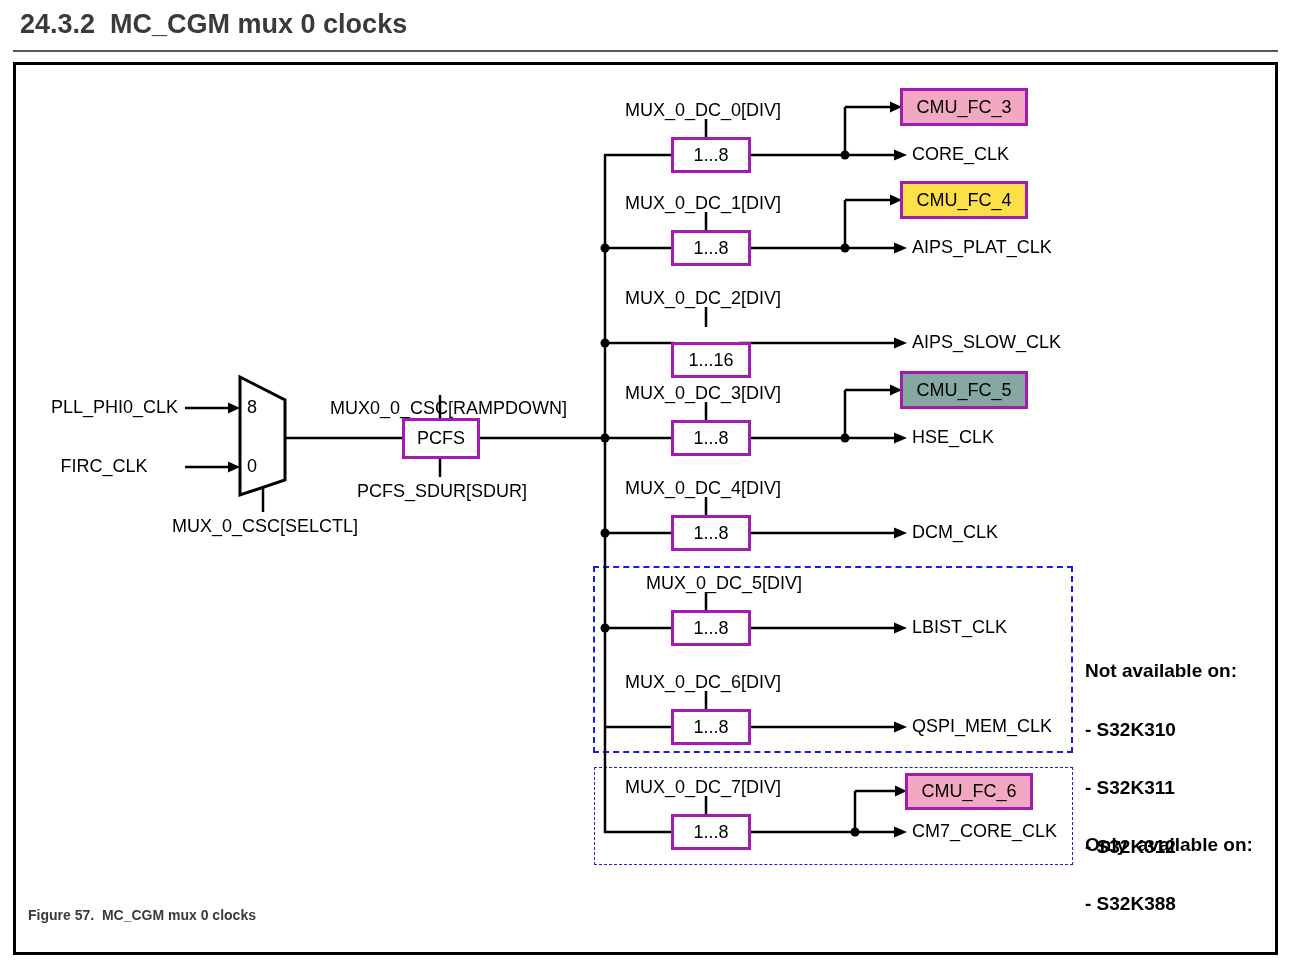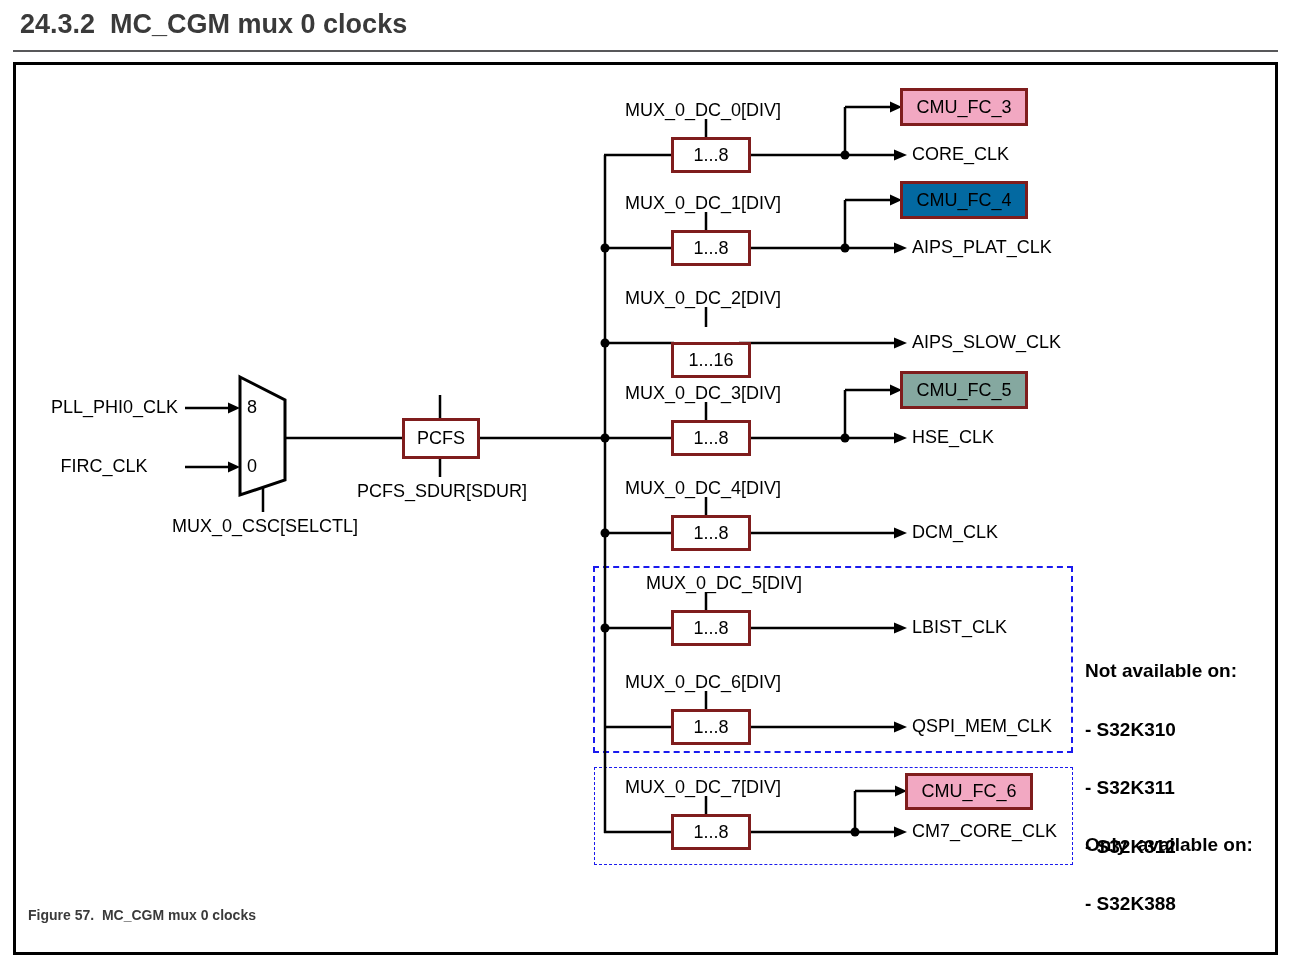--- a/index.html
+++ b/index.html
@@ -4,21 +4,21 @@
 <style>
   html,body{margin:0;padding:0;background:#fff;}
   body{width:1291px;height:963px;position:relative;font-family:"Liberation Sans",sans-serif;color:#000;overflow:hidden;}
   .lbl{position:absolute;font-size:18px;line-height:21px;white-space:pre;color:#000;}
   .ctr{text-align:center;}
   .rgt{text-align:right;}
   .title{position:absolute;left:20px;top:9px;font-size:27px;font-weight:bold;color:#3a3a3a;white-space:pre;}
   .title-rule{position:absolute;left:13px;top:50px;width:1265px;height:2px;background:#58585a;}
   .frame{position:absolute;left:13px;top:62px;width:1265px;height:893px;border:3px solid #000;box-sizing:border-box;background:transparent;}
   .caption{position:absolute;left:28px;top:907px;font-size:14px;font-weight:bold;color:#3a3a3a;white-space:pre;}
-  .box{position:absolute;border:3px solid #7f1d1d;background:#fff;box-sizing:border-box;text-align:center;font-size:18px;white-space:pre;}
+  .box{position:absolute;border:3px solid #a21caf;background:#fff;box-sizing:border-box;text-align:center;font-size:18px;white-space:pre;}
   .divbox{width:80px;height:36px;line-height:30px;left:671px;}
   .pcfsbox{left:402px;top:418px;width:78px;height:41px;line-height:35px;}
   .cmubox{width:128px;height:38px;line-height:32px;left:900px;}
   .groupbox{position:absolute;box-sizing:border-box;border:2px dashed #1a1aee;background:transparent;}
   .notes{position:absolute;font-size:19px;font-weight:bold;line-height:19.5px;white-space:pre;color:#000;}
   svg{position:absolute;left:0;top:0;}
 </style>
 </head>
 <body>
 
@@ -115,33 +115,34 @@
   </g>
 </svg>
 
 <div class="lbl rgt" style="left:30px;top:397px;width:148px;">PLL_PHI0_CLK</div>
 <div class="lbl rgt" style="left:30px;top:456px;width:148px;text-align:center;">FIRC_CLK</div>
 <div class="lbl" style="left:247px;top:397px;">8</div>
 <div class="lbl" style="left:247px;top:456px;">0</div>
 <div class="lbl ctr" style="left:165px;top:516px;width:200px;">MUX_0_CSC[SELCTL]</div>
 
 <div class="lbl" style="left:330px;top:341px;line-height:27px;">
+  <div>MUX0_0_CSC[RAMPDOWN]</div>
 </div>
 <div class="box pcfsbox">PCFS</div>
 <div class="lbl ctr" style="left:342px;top:481px;width:200px;">PCFS_SDUR[SDUR]</div>
 
 <div class="lbl" style="left:625px;top:100px;">MUX_0_DC_0[DIV]</div>
 <div class="box divbox" style="top:137px;">1...8</div>
 <div class="lbl" style="left:912px;top:144px;">CORE_CLK</div>
 <div class="box cmubox" style="top: 88px; background-color: rgb(242, 168, 194);">CMU_FC_3</div>
 
 <div class="lbl" style="left:625px;top:193px;">MUX_0_DC_1[DIV]</div>
 <div class="box divbox" style="top:230px;">1...8</div>
 <div class="lbl" style="left:912px;top:237px;">AIPS_PLAT_CLK</div>
-<div class="box cmubox" style="top: 181px; background-color: #0369a1;">CMU_FC_4</div>
+<div class="box cmubox" style="top: 181px; background-color: #fde047;">CMU_FC_4</div>
 
 <div class="lbl" style="left:625px;top:288px;">MUX_0_DC_2[DIV]</div>
 <div class="box divbox" style="top:314px;margin-top:28px;">1...16</div>
 <div class="lbl" style="left:912px;top:332px;">AIPS_SLOW_CLK</div>
 
 <div class="lbl" style="left:625px;top:383px;">MUX_0_DC_3[DIV]</div>
 <div class="box divbox" style="top:420px;">1...8</div>
 <div class="lbl" style="left:912px;top:427px;">HSE_CLK</div>
 <div class="box cmubox" style="top: 371px; background-color: rgb(133, 168, 160);">CMU_FC_5</div>
 

